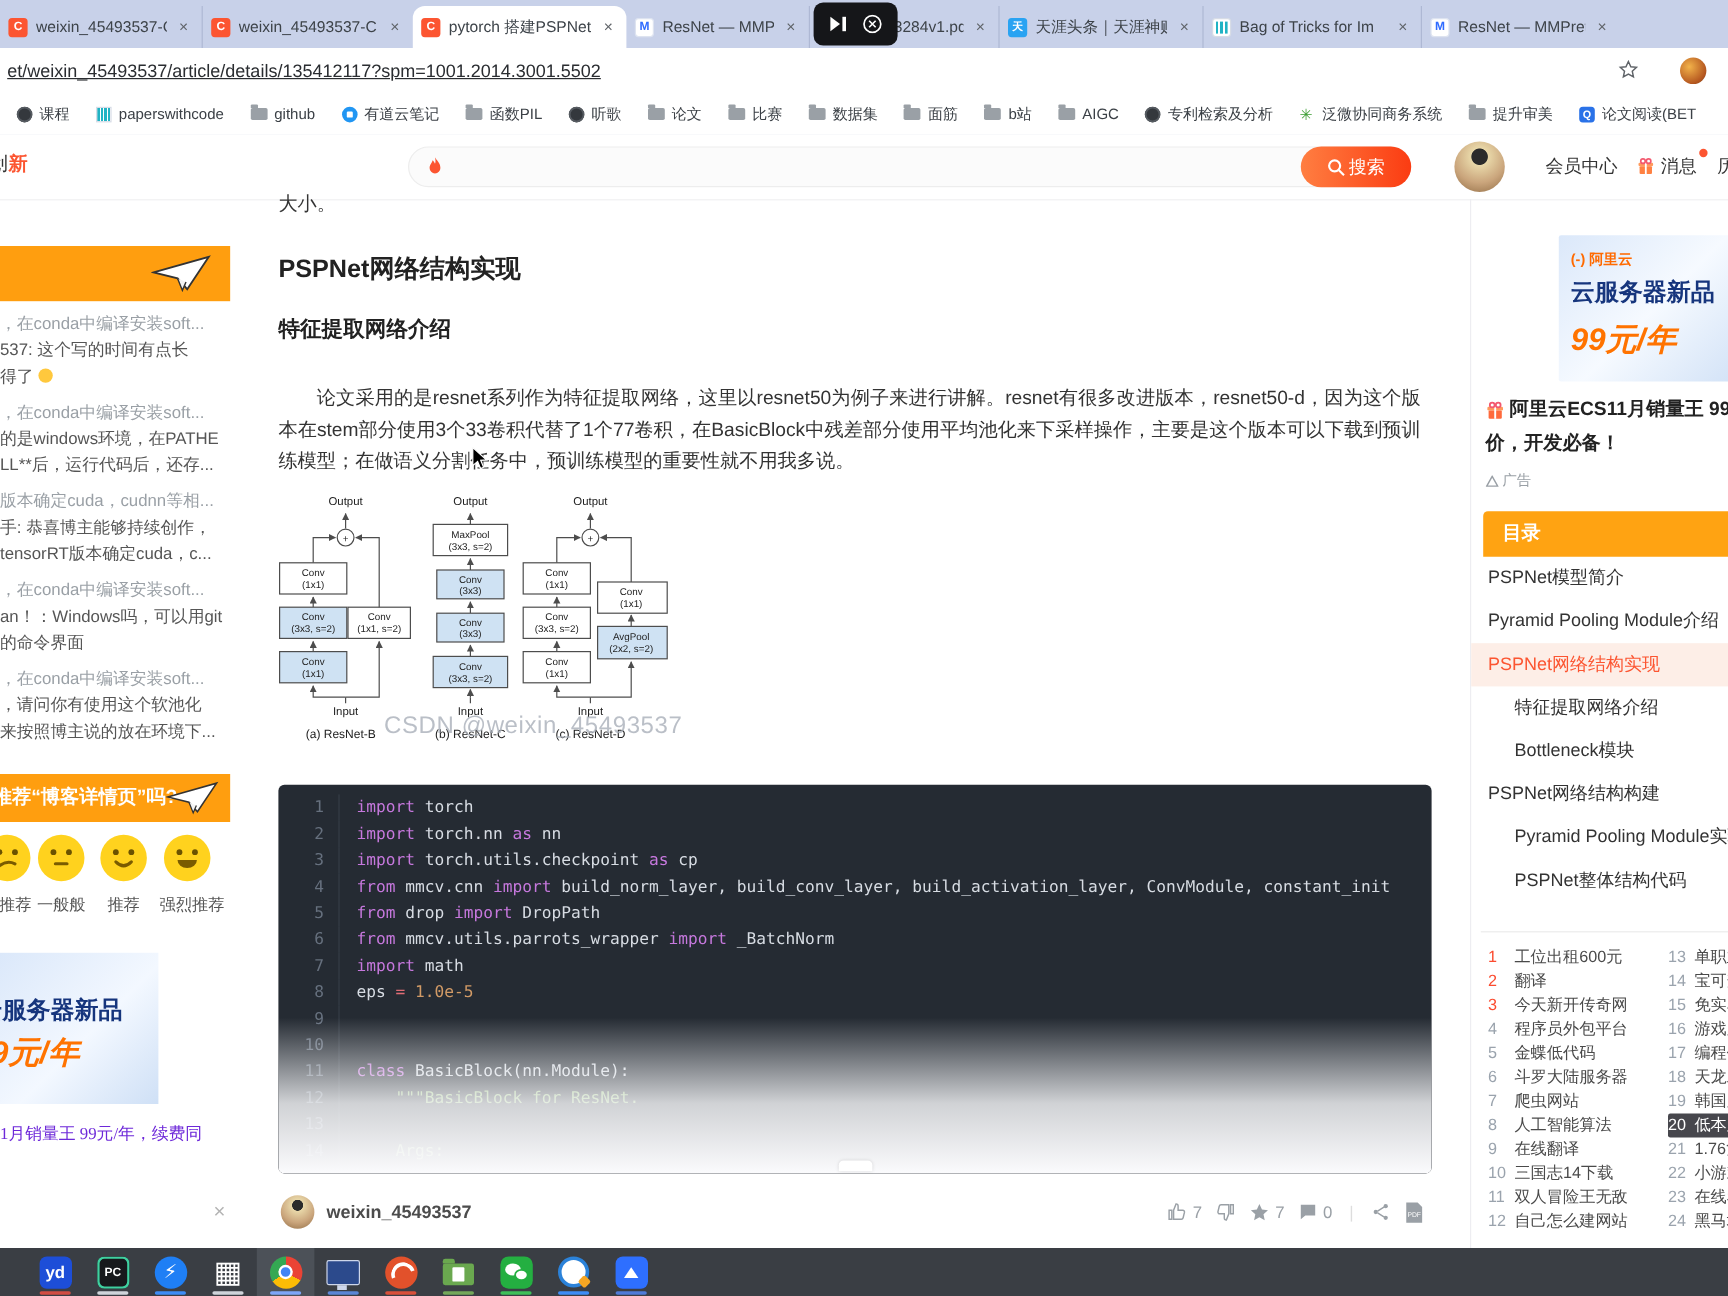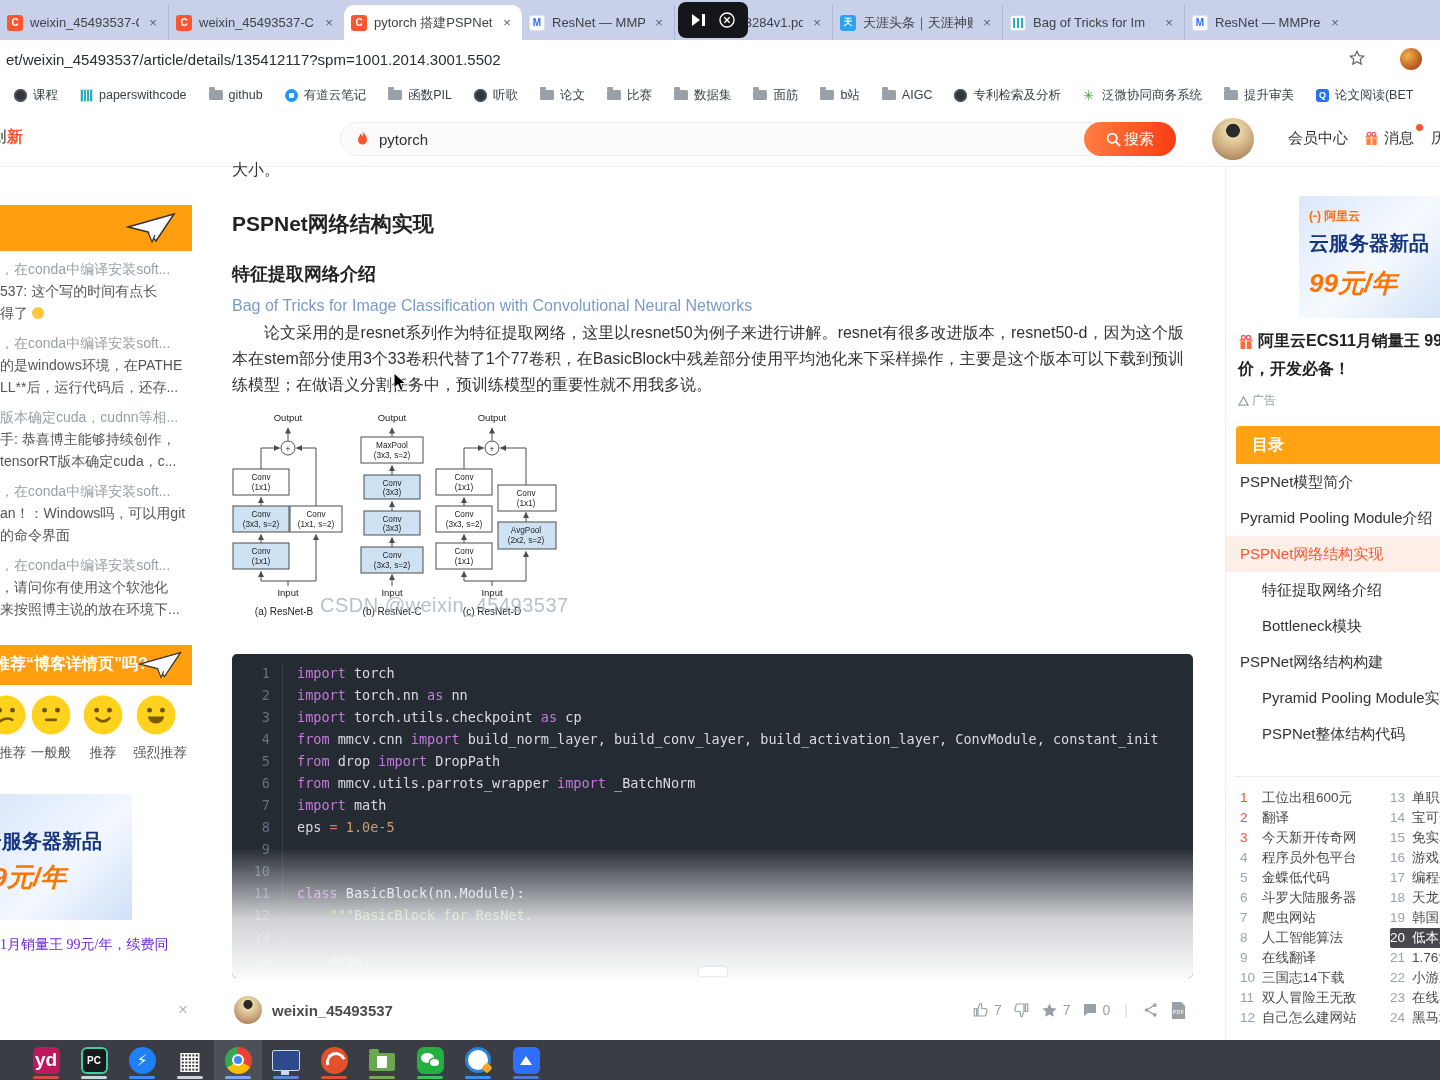--- a/index.html
+++ b/index.html
@@ -15,21 +15,21 @@
   .tab-close{width:16px;height:16px;line-height:15px;text-align:center;border-radius:50%;color:#5f6368;font-size:13px;flex:none;}
   .fav{width:16px;height:16px;border-radius:3px;flex:none;display:flex;align-items:center;justify-content:center;font-size:10px;font-weight:bold;color:#fff;}
   .fav-csdn{background:#fc5531;}
   .fav-mm{background:#fff;color:#2f6bff;border:1px solid #dde3f0;box-sizing:border-box;}
   .fav-pdf{background:#f1f3f4;color:#d93025;border:1px solid #dcdfe3;box-sizing:border-box;font-size:8px;}
   .fav-tianya{background:#29a3f2;font-size:9px;}
   .fav-pwc{background:#fff;border:1px solid #d7dce6;box-sizing:border-box;background-image:repeating-linear-gradient(90deg,#21b3c4 0 2px,#fff 2px 4px);background-size:10px 10px;background-position:center;background-repeat:no-repeat;}
   #pip{position:absolute;left:678px;top:2px;width:70px;height:36px;background:#151619;border-radius:8px;display:flex;align-items:center;justify-content:center;gap:12px;z-index:6;}
   
   #urlrow{position:absolute;left:0;top:40px;width:1440px;height:38px;background:#fff;display:flex;align-items:center;}
-  #urltext{margin-left:6px;font-size:15px;color:#2a2d31;white-space:nowrap;}
+  #urltext{margin-left:6px;font-size:15px;color:#2a2d31;white-space:nowrap;text-decoration:underline;}
   #urlstar{position:absolute;right:74px;top:9px;}
   #extavatar{position:absolute;right:18px;top:8px;width:22px;height:22px;border-radius:50%;
     background:radial-gradient(circle at 35% 35%,#f2b24a,#b4561f 70%,#6d401c);}
   
   #bkrow{position:absolute;left:0;top:78px;width:1440px;height:34px;background:#fff;border-bottom:1px solid #e3e6ee;display:flex;align-items:center;white-space:nowrap;overflow:hidden;}
   .bk{display:flex;align-items:center;margin-left:22px;font-size:12.5px;color:#3b4046;flex:none;}
   .bk:first-child{margin-left:14px;}
   .bk .bic{margin-right:6px;display:inline-flex;}
   .fold{width:14px;height:10px;background:#9aa0a6;border-radius:1.5px;position:relative;}
   .fold::before{content:'';position:absolute;top:-3px;left:0;width:6px;height:3px;background:#9aa0a6;border-radius:1px 1px 0 0;}
@@ -126,21 +126,21 @@
   .hn{width:22px;flex:none;color:#9aa3ad;}
   .hn.red{color:#fb4b2f;}
   .hrow.hl{background:#47474d;color:#fff;border-radius:2px;}
   .hrow.hl .hn{color:#fff;}
   
   #taskbar{position:absolute;left:0;top:1040px;width:1440px;height:40px;background:#3a3e44;display:flex;}
   .slot{width:48px;height:40px;flex:none;display:flex;align-items:center;justify-content:center;position:relative;}
   .slot.on{background:#4c5158;}
   .slot .bar{position:absolute;bottom:1px;left:11px;width:26px;height:3px;border-radius:2px;}
   .tbi{display:flex;align-items:center;justify-content:center;}
-  .tb-yd{width:27px;height:27px;border-radius:6px;background:#be185d;color:#fff;font-weight:bold;font-size:19px;}
+  .tb-yd{width:27px;height:27px;border-radius:6px;background:#1d4ed8;color:#fff;font-weight:bold;font-size:14px;}
   .tb-pc{width:27px;height:27px;border-radius:6px;background:#17191c;color:#fff;font-size:10px;font-weight:bold;box-shadow:inset 0 0 0 2px #3fd0a0;}
   .tb-bolt{width:27px;height:27px;border-radius:50%;background:#1f7ff5;color:#fff;font-size:16px;}
   .tb-calc{color:#fff;font-size:25px;line-height:27px;}
   .tb-chrome{width:27px;height:27px;border-radius:50%;background:conic-gradient(#ea4335 0 33%,#fbbc05 33% 66%,#34a853 66% 100%);position:relative;}
   .tb-chrome i{position:absolute;left:7.5px;top:7.5px;width:12px;height:12px;border-radius:50%;background:#4285f4;border:2.5px solid #fff;box-sizing:border-box;}
   .tb-mon{width:26px;height:19px;background:linear-gradient(135deg,#5a82d8,#1e3а6e,#203a70);background-color:#2c4a8c;border:1.5px solid #cdd6ea;border-radius:2px;position:relative;}
   .tb-mon::after{content:'';position:absolute;left:8px;bottom:-5px;width:8px;height:4px;background:#cdd6ea;}
   .tb-sp{width:27px;height:27px;border-radius:50%;background:#e2512b;position:relative;overflow:hidden;}
   .tb-sp::after{content:'';position:absolute;left:5px;top:5px;width:14px;height:14px;border:3px solid #fff;border-color:#fff transparent transparent #fff;border-radius:50%;transform:rotate(25deg);}
   .tb-gf{width:26px;height:18px;background:#6aa84f;border-radius:2px;position:relative;margin-top:4px;}
@@ -320,21 +320,20 @@
         <span>论文阅读(BET</span>
       </div>
     </div>
 
   <div id="csdnnav">
     <div id="navclipL"><span class="c1">创</span><span class="c2">新</span></div>
     <div id="searchpill">
       <svg id="flame" width="13" height="16" viewBox="0 0 13 16">
           <path d="M6.5 0C8 3 11 4.5 11 9a4.5 4.5 0 0 1-9 0C2 6 4 5 4.5 2.5 5.5 3.5 6 4.2 6.5 5.5 7.3 3.8 6.8 1.8 6.5 0z" fill="#fc5531"></path>
         </svg>
-      <input value="pytorch" style="">
       <div id="searchbtn">
         <svg width="15" height="15" viewBox="0 0 15 15">
             <circle cx="6.2" cy="6.2" r="4.6" fill="none" stroke="#fff" stroke-width="1.8"></circle>
             <path d="M9.8 9.8 L14 14" stroke="#fff" stroke-width="1.8"></path>
           </svg>
         <span>搜索</span>
       </div>
     </div>
     <div id="navavatar"></div>
     <div id="member">
@@ -423,21 +422,20 @@
           <circle cx="9" cy="10" r="1.5" fill="#6b5200"></circle>
           <circle cx="17" cy="10" r="1.5" fill="#6b5200"></circle>
           <path d="M8,14 a5,4.2 0 0 0 10,0 z" fill="#7a5b00"></path>
         </svg><div class="lbl">强烈推荐</div></div>
     </div>
 
   <div id="main">
     <div id="toppartial">大小。</div>
     <div id="h1">PSPNet网络结构实现</div>
     <div id="h2">特征提取网络介绍</div>
-    <a id="artlink">Bag of Tricks for Image Classification with Convolutional Neural Networks</a>
     <div id="para">论文采用的是resnet系列作为特征提取网络，这里以resnet50为例子来进行讲解。resnet有很多改进版本，resnet50-d，因为这个版本在stem部分使用3个33卷积代替了1个77卷积，在BasicBlock中残差部分使用平均池化来下采样操作，主要是这个版本可以下载到预训练模型；在做语义分割任务中，预训练模型的重要性就不用我多说。</div>
 
     <svg id="diagram" viewBox="0 0 336 218">
       <defs>
           <marker id="ah" markerWidth="7" markerHeight="7" refX="5.5" refY="3" orient="auto" markerUnits="userSpaceOnUse">
             <path d="M0,0L6,3L0,6Z" fill="#4d4d4d"></path>
           </marker>
         </defs>
       <g font-size="8.2" text-anchor="middle" fill="#222">
 

